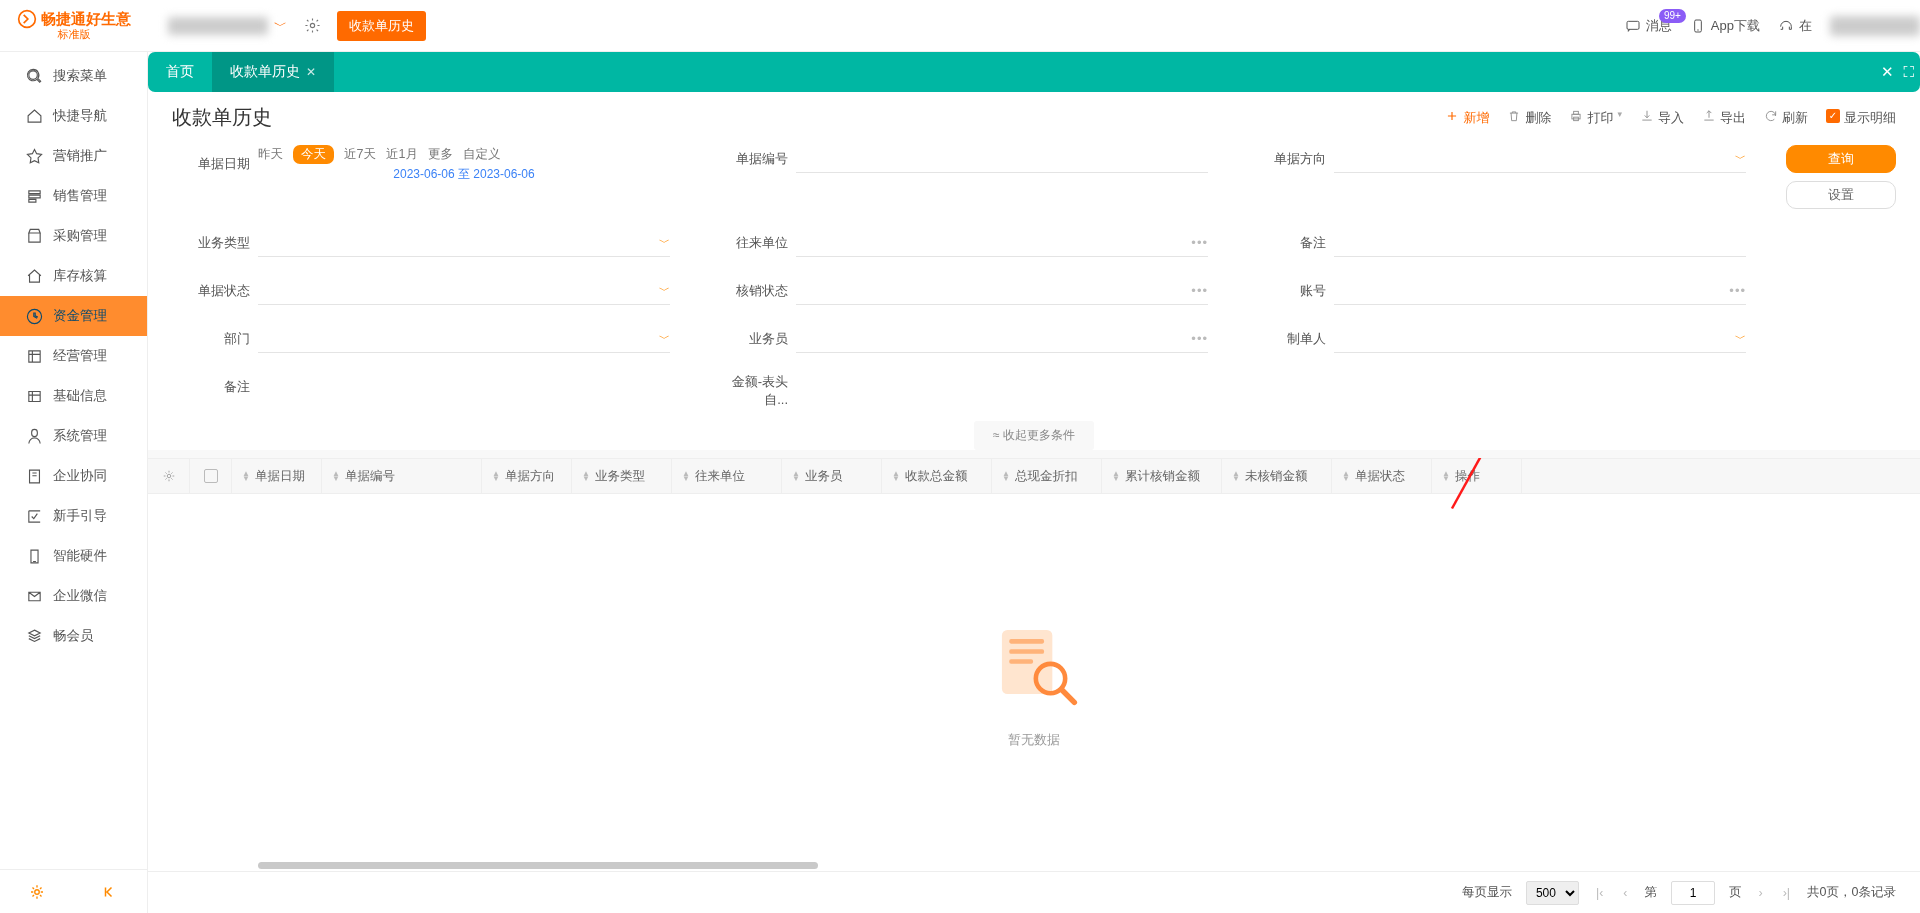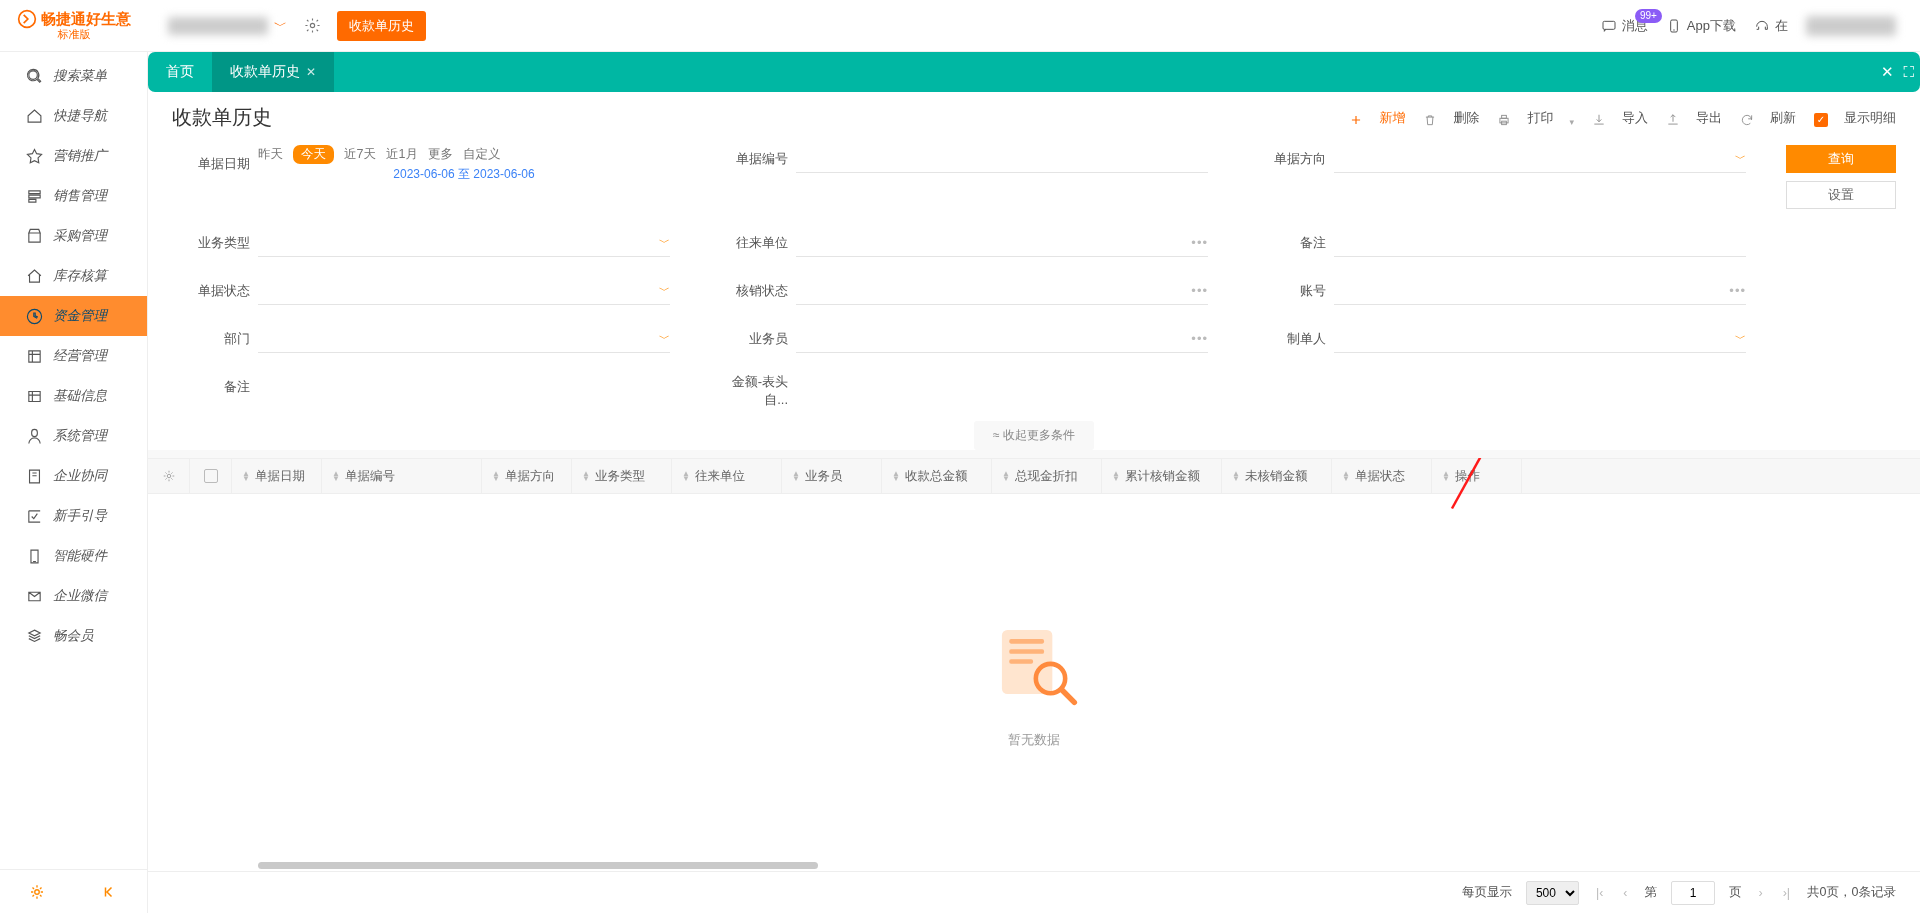--- a/index.html
+++ b/index.html
@@ -12,69 +12,69 @@
     .brand-row svg { width:20px; height:20px; }
     .brand-sub  { font-size:11px; color:#ff6a00; margin-top:-2px; }
 
     .tenant { display:flex; align-items:center; gap:12px; padding-left:20px; flex:1; }
     .tenant-name { display:flex; align-items:center; gap:6px; }
     .tenant-name .blur { filter:blur(4px); background:#ccc; width:100px; height:18px; border-radius:2px; }
     .tenant-name .caret { color:#ff6a00; }
     .icon-btn { width:26px; height:26px; display:flex; align-items:center; justify-content:center; color:#666; cursor:pointer; }
     .try-btn { background:#ff6a00; color:#fff; border:none; border-radius:3px; padding:6px 12px; font-size:13px; cursor:pointer; }
 
-    .topbar-right { display:flex; align-items:center; gap:18px; padding-right:24px; }
+    .topbar-right { display:flex; align-items:center; gap:18px; }
     .tr-item { display:flex; align-items:center; gap:5px; color:#555; cursor:pointer; font-size:13px; position:relative; }
     .tr-item svg { width:16px; height:16px; }
     .badge99 { position:absolute; top:-8px; right:-14px; background:#8b5cf6; color:#fff; font-size:10px; line-height:14px; padding:0 5px; border-radius:8px; }
     .avatar-blur { width:90px; height:20px; background:#ccc; filter:blur(4px); border-radius:3px; }
 
     
     .shell  { display:flex; height:calc(100vh - 52px); }
     .sidebar{ width:148px; border-right:1px solid #eee; display:flex; flex-direction:column; }
     .nav    { flex:1; overflow:auto; padding-top:4px; }
-    .nav-item { display:flex; align-items:center; gap:10px; height:40px; padding-left:26px; color:#555; cursor:pointer; font-size:13.5px;font-style:italic; }
+    .nav-item { display:flex; align-items:center; gap:10px; height:40px; padding-left:26px; color:#555; cursor:pointer; font-size:13.5px; }
     .nav-item.active { background:#ff8c2e; color:#0c4a6e; }
     .nav-item svg { width:17px; height:17px; flex-shrink:0; }
     .side-footer { height:44px; border-top:1px solid #eee; display:flex; align-items:center; justify-content:space-around; color:#ff8a00; }
     .side-footer svg { width:18px; height:18px; cursor:pointer; }
 
     
     .main   { flex:1; display:flex; flex-direction:column; min-width:0; }
     .tabs   { height:40px; background:#00b7a3; display:flex; align-items:center; color:#fff; position:relative;border-radius:7px; }
     .tab    { padding:0 18px; height:40px; display:flex; align-items:center; gap:6px; cursor:pointer; font-size:14px; }
     .tab.active { background:#009686; }
     .tab .close { font-size:12px; opacity:.8; }
     .tabs-end { position:absolute; right:6px; display:flex; gap:10px; }
     .tabs-end span { cursor:pointer; font-size:15px; }
 
     
     .page { flex:1; background:#f8f8f8; display:flex; flex-direction:column; min-height:0; }
     .page-head { background:#fff; padding:12px 24px 10px; display:flex; align-items:center; }
     .page-title { font-size:20px; font-weight:500; color:#333; flex:1; }
     .toolbar { display:flex; align-items:center; gap:18px; font-size:13px; color:#555; }
-    .tbtn { display:flex; align-items:flex-end; gap:16px; cursor:pointer; position:relative; }
+    .tbtn { display:flex; align-items:flex-start; gap:4px; cursor:pointer; position:relative; }
     .tbtn svg { width:14px; height:14px; }
     .tbtn.primary { color:#ff6a00; }
     .chk { width:14px; height:14px; background:#ff6a00; border-radius:2px; display:inline-flex; align-items:center; justify-content:center; color:#fff; font-size:10px; }
 
     
     .formwrap{ background:#fff; margin:0 0 8px; padding:4px 24px 0; }
     .form   { display:grid; grid-template-columns:repeat(3,1fr) 110px; column-gap:40px; row-gap:20px; align-items:start; }
     .frow3  { grid-column:span 1; display:flex; align-items:center; }
     .flabel { width:86px; text-align:right; color:#555; padding-right:8px; flex-shrink:0; }
     .fctrl  { flex:1; min-width:0; border-bottom:1px solid #e4e4e4; height:28px; display:flex; align-items:center; justify-content:space-between; color:#999; }
     .fctrl .caret { color:#ff8a00; font-size:11px; }
     .fctrl .dots  { color:#bbb; letter-spacing:1px; }
     .date-filter { display:flex; flex-direction:column; gap:2px; flex:1;text-align:center; }
     .date-tabs { display:flex; gap:10px; font-size:12.5px; color:#777; align-items:center; }
     .date-tabs .pill { background:#ff8a00; color:#fff; padding:1px 8px; border-radius:7px; }
     .date-range { font-size:12px; color:#3b82f6; }
     .btncol { display:flex; flex-direction:column; gap:8px; }
-    .btn    { height:28px; border-radius:0; border:1px solid #ddd; background:#fff; color:#666; font-size:13px; cursor:pointer; }
+    .btn    { height:28px; border-radius:10px; border:1px solid #ddd; background:#fff; color:#666; font-size:13px; cursor:pointer; }
     .btn.orange { background:#ff8a00; border-color:#ff8a00; color:#fff; }
     .collapse { text-align:center; background:#f8f8f8; color:#888; font-size:12px; padding:6px 0; cursor:pointer; width:120px; margin:12px auto 0; border-radius:3px; }
 
     
     .tablewrap { background:#fff; margin:0 0 0; flex:1; display:flex; flex-direction:column; min-height:0; }
     .thead  { display:flex; align-items:center; background:#f7f7f7; height:36px; font-size:12.5px; color:#666; border-top:1px solid #eee; border-bottom:1px solid #eee; overflow:hidden; }
     .th     { padding:0 10px; display:flex; align-items:center; gap:5px; border-right:1px solid #eee; height:100%; white-space:nowrap; }
     .th .sort { display:flex; flex-direction:column; line-height:5px; font-size:8px; color:#bbb; }
     .th0 { width:42px; justify-content:center; }
     .th1 { width:42px; justify-content:center; }

